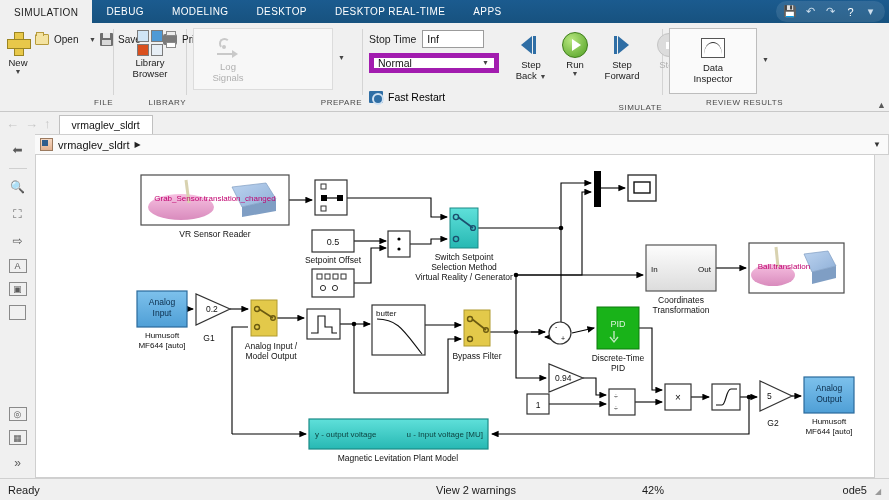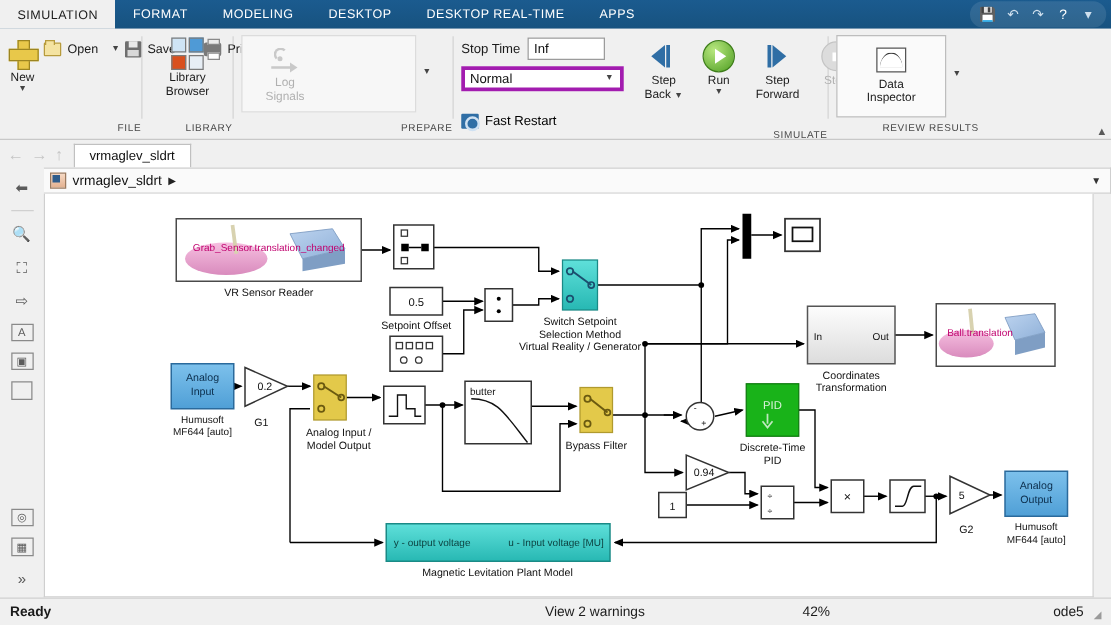--- a/index.html
+++ b/index.html
@@ -104,21 +104,21 @@
   .viewer-ico .scr::after { content: ""; position: absolute; left: 2px; top: 2px; right: 2px; height: 3px; border: 1px solid #d6d6d6; }
   .viewer-ico .bar { position: absolute; left: 1px; bottom: 3px; width: 16px; height: 2px; background: #c9c9c9; }
   .viewer-ico .tri { position: absolute; right: 2px; bottom: 0px; border-left: 6px solid #c9c9c9; border-top: 4px solid transparent; border-bottom: 4px solid transparent; }
 
   .field-row { display: flex; align-items: center; gap: 6px; font-size: 10.5px; color: #1b1b1b; height: 20px; }
   .txtfield {
     width: 62px; height: 18px; background: #fff; border: 1px solid #9b9b9b;
     font-size: 10.5px; padding: 0 4px; line-height: 16px; color: #111;
   }
   .selfield {
-    width: 130px; height: 20px; background: #fff; border: 3px solid #a21caf;
+    width: 130px; height: 20px; background: #fff; border: 5px solid #a21caf;
     font-size: 10.5px; padding: 0 4px; line-height: 18px; color: #111;
     display: flex; align-items: center; justify-content: space-between; margin-top: 4px;
   }
   .fastrestart { display: flex; align-items: center; gap: 5px; font-size: 10.5px; margin-top: 18px; }
   .fr-ico { width: 14px; height: 12px; background: #2f6ea5; position: relative; border-radius: 1px; }
   .fr-ico::after { content: ""; position: absolute; left: 3px; top: 2px; width: 8px; height: 8px; border: 2px solid #cfe1f2; border-radius: 50%; }
 
   .stepback-ico { width: 24px; height: 24px; position: relative; }
   .stepback-ico .tri { position: absolute; left: 2px; top: 3px; border-right: 11px solid #2f6ea5; border-top: 9px solid transparent; border-bottom: 9px solid transparent; }
   .stepback-ico .bar { position: absolute; left: 14px; top: 3px; width: 3px; height: 18px; background: #2f6ea5; }
@@ -178,34 +178,34 @@
     background: #ffffff; border: 1px solid #cfcfcf; border-top: none; overflow: hidden;
   }
   .canvas svg { display: block; }
 
   
   .statusbar {
     position: absolute; left: 0; bottom: 0; width: 889px; height: 22px;
     background: #f0f0f0; border-top: 1px solid #d0d0d0;
     display: flex; align-items: center; font-size: 11px; color: #1b1b1b;
   }
-  .sb-ready { padding-left: 8px; font-weight: bold; }
+  .sb-ready { padding-left: 8px; }
   .sb-warn { position: absolute; left: 436px; }
   .sb-zoom { position: absolute; left: 642px; }
   .sb-solver { position: absolute; right: 22px; }
   .sb-grip { position: absolute; right: 4px; bottom: 3px; width: 10px; height: 10px; color: #9a9a9a; font-size: 8px; }
 </style>
 </head>
 <body>
 
 <div id="app">
 
   <div class="tabstrip">
     <div class="tab active">SIMULATION</div>
-    <div class="tab">FORMAT</div>
+    <div class="tab">DEBUG</div>
     <div class="tab">MODELING</div>
     <div class="tab">DESKTOP</div>
     <div class="tab">DESKTOP REAL-TIME</div>
     <div class="tab">APPS</div>
     <div class="qat">
       <div class="qbtn strong">💾</div>
       <div class="qbtn">↶</div>
       <div class="qbtn">↷</div>
       <div class="qbtn strong">?</div>
       <div class="qbtn">▾</div>

